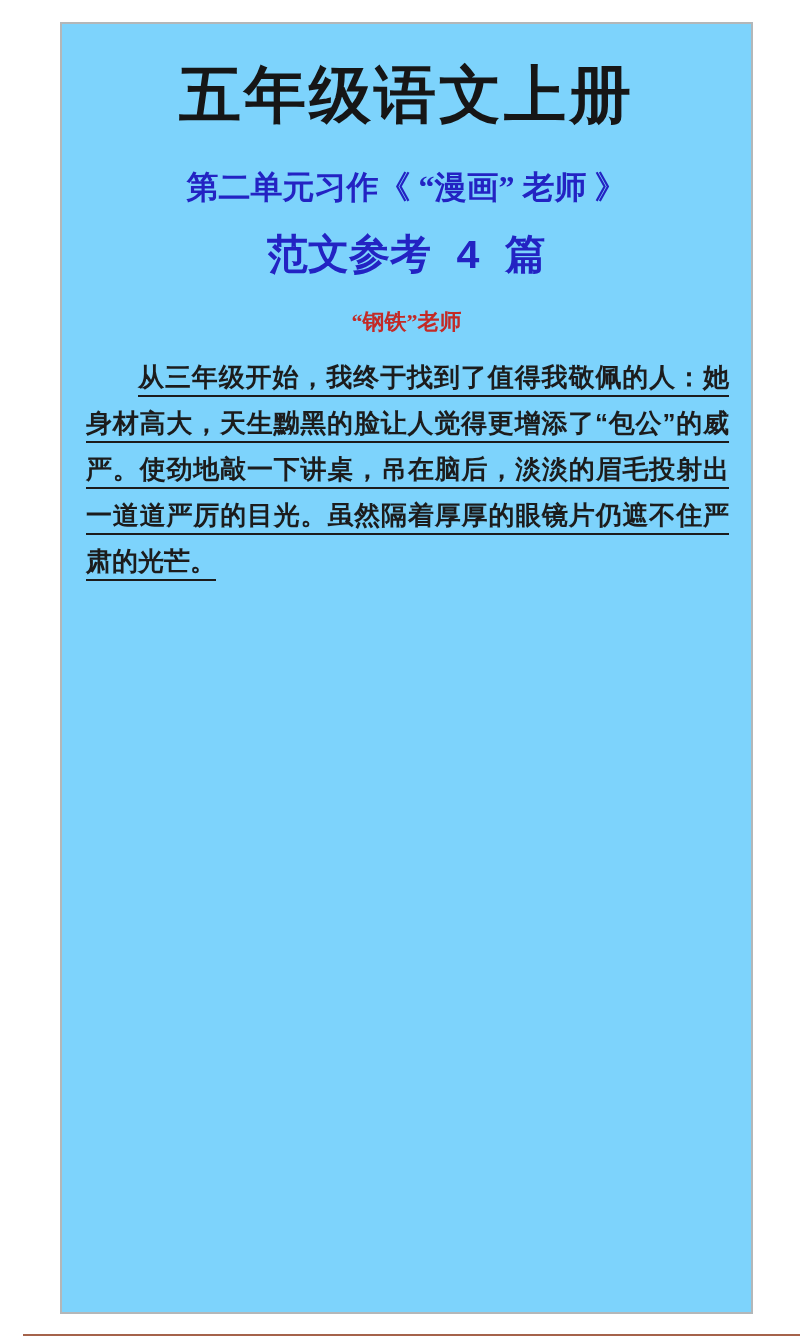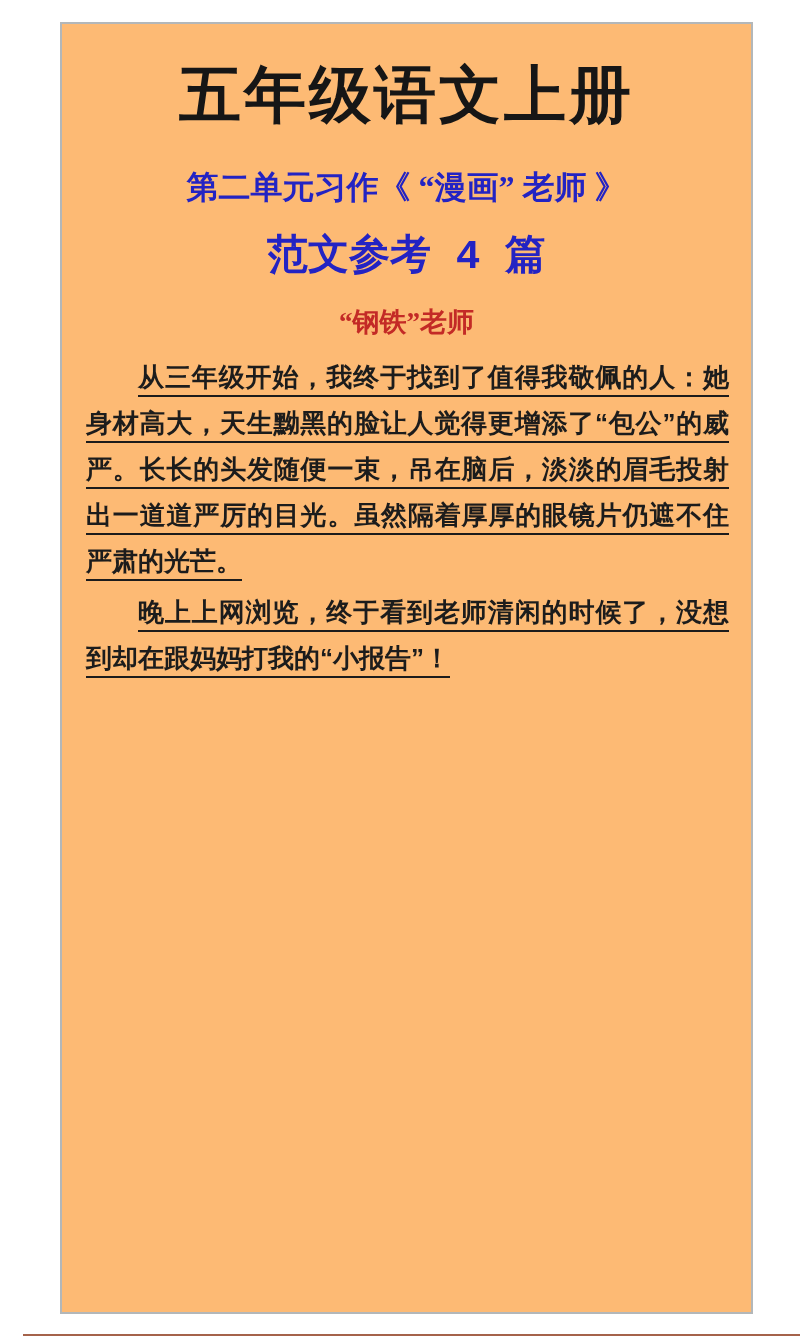--- a/index.html
+++ b/index.html
@@ -13,21 +13,21 @@
     position: relative;
     overflow: hidden;
     font-family: "Liberation Sans", sans-serif;
   }
   .page-card {
     position: absolute;
     left: 60px;
     top: 22px;
     width: 693px;
     height: 1292px;
-    background: #fdba74;
+    background: #7dd3fc;
     border: 2px solid var(--page-border, #b3b7b9);
     box-sizing: border-box;
   }
   .doc-title {
     margin: 34px 10px 0 10px;
     text-align: center;
     font-family: "Liberation Serif", "DejaVu Serif", serif;
     font-weight: 700;
     font-size: 62px;
     line-height: 74px;
@@ -49,21 +49,21 @@
   .doc-subtitle.line2 {
     font-size: 41px;
     line-height: 50px;
     margin-top: 20px;
     font-family: Liberation Mono, monospace;
   }
   .essay-title {
     margin: 24px 8px 0 8px;
     text-align: center;
     font-weight: 700;
-    font-size: 27px;
+    font-size: 22px;
     line-height: 32px;
     color: var(--essay-title-red, #c32a26);
     font-family: "Liberation Serif", "DejaVu Serif", serif;
   }
   .essay-body {
     margin: 16px 22px 0 24px;
     font-size: 26px;
     font-weight: 700;
     line-height: 46px;
     text-align: justify;
@@ -93,18 +93,17 @@
 <div class="page-card">
   <h1 class="doc-title">五年级语文上册</h1>
 
   <h2 class="doc-subtitle line1">第二单元习作《 “漫画” 老师 》</h2>
 
   <h2 class="doc-subtitle line2">范文参考 4 篇</h2>
 
   <h3 class="essay-title">“钢铁”老师</h3>
 
   <div class="essay-body">
-      <p>从三年级开始，我终于找到了值得我敬佩的人：她身材高大，天生黝黑的脸让人觉得更增添了“包公”的威严。长长的头发随便一束，吊在脑后，淡淡的眉毛投射出一道道严厉的目光。虽然隔着厚厚的眼镜片仍遮不住严肃的光芒。</p>
-      <p>晚上上网浏览，终于看到老师清闲的时候了，没想到却在跟妈妈打我的“小报告”！</p>
+      <p>从三年级开始，我终于找到了值得我敬佩的人：她身材高大，天生黝黑的脸让人觉得更增添了“包公”的威严。使劲地敲一下讲桌，吊在脑后，淡淡的眉毛投射出一道道严厉的目光。虽然隔着厚厚的眼镜片仍遮不住严肃的光芒。</p>
     </div>
 </div>
 
 <div class="bottom-rule"></div>
 
 </body></html>

